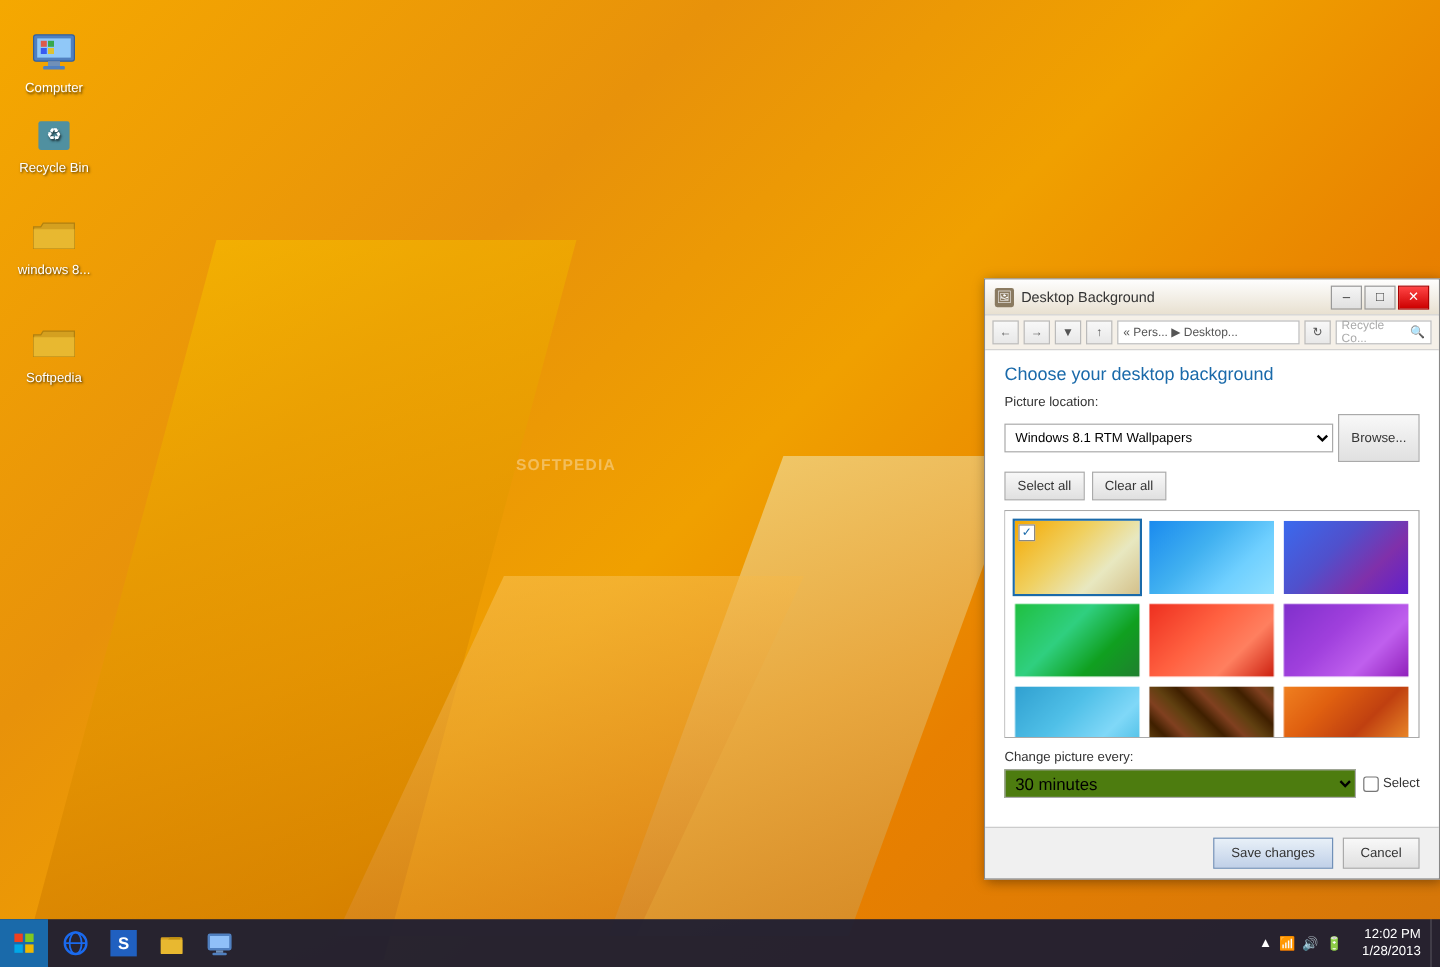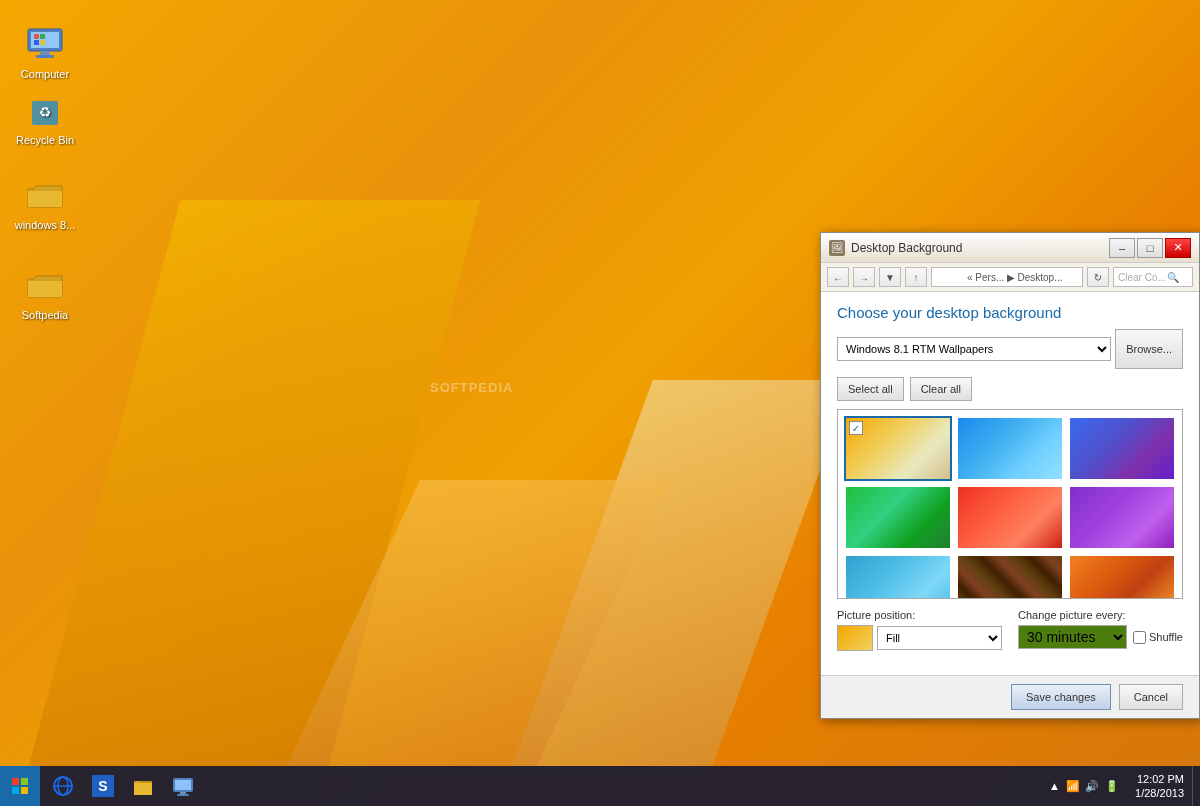--- a/index.html
+++ b/index.html
@@ -526,32 +526,33 @@
         <button class="tb-btn close-btn">✕</button>
       </div>
     </div>
 
     <div class="address-bar">
       <button class="nav-btn">←</button>
       <button class="nav-btn">→</button>
       <button class="nav-btn">▼</button>
       <button class="nav-btn">↑</button>
       <div class="address-input">
-        <span style="font-size:10px; color:#555;margin-left:31px;">« Pers... ▶ Desktop...</span>
+        <span style="font-size:10px; color:#555;">« Pers... ▶ Desktop...</span>
       </div>
       <button class="nav-btn">↻</button>
       <div class="search-input">
-        <span style="font-size:10px; color:#aaa;">Clear Co...</span>
+        <span style="font-size:10px; color:#aaa;">Recycle Co...</span>
         <span style="font-size:10px; color:#aaa; margin-left:2px;">🔍</span>
       </div>
     </div>
 
     <div class="dialog-content">
       <div class="dialog-title-main">Choose your desktop background</div>
 
+      <div class="picture-location-label">Picture location:</div>
       <div class="picture-location-row">
         <select class="location-select">
           <option>Windows 8.1 RTM Wallpapers</option>
         </select>
         <button class="browse-btn">Browse...</button>
       </div>
 
       <div class="select-clear-row">
         <button class="select-btn">Select all</button>
         <button class="select-btn">Clear all</button>
@@ -586,38 +587,29 @@
             <div class="wp-thumbnail wp-8"></div>
           </div>
           <div class="wp-item">
             <div class="wp-thumbnail wp-9"></div>
           </div>
 
         </div>
       </div>
 
       <div class="bottom-controls">
-        <div class="position-section">
-          <div class="section-label">Picture position:</div>
-          <div class="position-row">
-            <div class="position-thumb"></div>
-            <select class="position-select">
-              <option>Fill</option>
-            </select>
-          </div>
-        </div>
         <div class="change-section">
           <div class="section-label">Change picture every:</div>
           <div class="change-row">
             <select class="change-select">
               <option>30 minutes</option>
             </select>
             <label class="shuffle-check">
               <input type="checkbox" style="">
-              <span>Shuffle</span>
+              <span>Select</span>
             </label>
           </div>
         </div>
       </div>
     </div>
 
     <div class="dialog-footer">
       <button class="footer-btn primary">Save changes</button>
       <button class="footer-btn">Cancel</button>
     </div>

